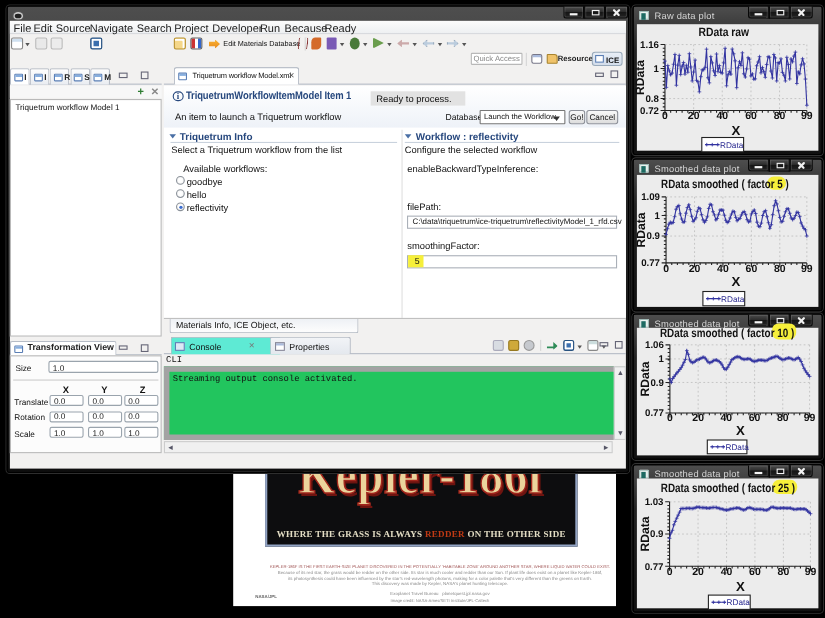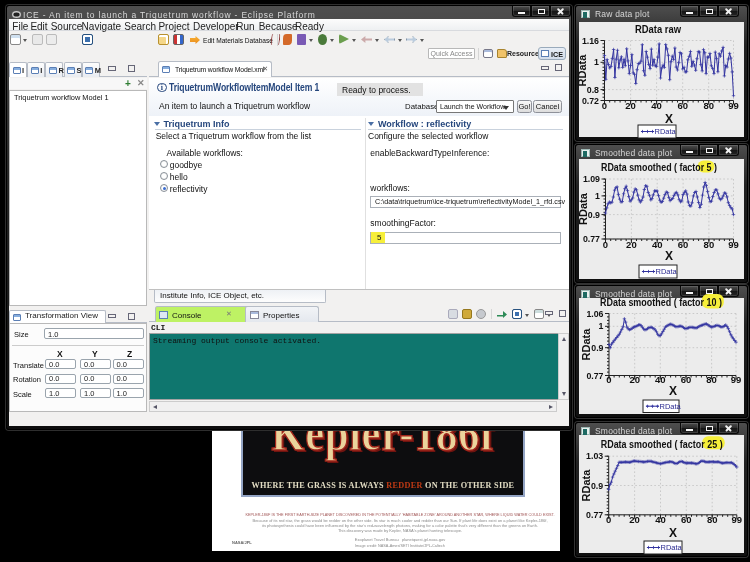--- a/index.html
+++ b/index.html
@@ -66,22 +66,22 @@
 .flab{position:absolute;font-size:8.5px;color:#111}
 .fin{position:absolute;left:225px;width:192px;height:12px;background:#fff;border:1px solid #aab0b8;font-size:8px;color:#111;line-height:10px;padding-left:4px;white-space:nowrap}
 .radio{position:absolute;width:8px;height:8px;border-radius:50%;border:1px solid #8a9199;background:radial-gradient(#fff 40%,#e8e8e8)}
 .radio.sel:before{content:"";position:absolute;left:1.5px;top:1.5px;width:3.5px;height:3.5px;border-radius:50%;background:#3a6cd0}
 
 #bottab{position:absolute;left:140px;top:270px;width:420px;height:14px;border-top:1px solid #c0c0c0}
 #bottabin{position:absolute;left:5px;top:0px;height:13px;border:1px solid #b6bcc6;border-top:none;border-radius:0 0 2px 2px;background:linear-gradient(#eef1f5,#fdfdfd);font-size:8px;color:#111;padding:1px 5px 0 5px}
 #cons{position:absolute;left:140px;top:287px;width:420px;height:104px}
 #constabs{position:absolute;left:0;right:0;top:0;height:16px;border-bottom:1px solid #b6bcc6}
 .ctab{position:absolute;top:0;height:16px;border:1px solid #b6bcc6;border-bottom:none;border-radius:2.5px 2.5px 0 0;font-size:8px;color:#111}
-#cli{position:absolute;left:2px;top:17px;font-size:8px;font-weight:bold;color:#111;font-family:"Liberation Mono",monospace}
-#ctext{position:absolute;left:0px;right:0px;top:27px;height:67px;background:#0f766e;border:1px solid #a3a3a3;font-family:"Liberation Mono",monospace;font-size:8px;color:#111;padding:2px 3px}
+#cli{position:absolute;left:2px;top:17px;font-size:8px;font-weight:normal;color:#111;font-family:"Liberation Mono",monospace}
+#ctext{position:absolute;left:0px;right:0px;top:27px;height:67px;background:#22c55e;border:5px solid #a3a3a3;font-family:"Liberation Mono",monospace;font-size:8px;color:#111;padding:2px 3px}
 .sbv{position:absolute;right:0px;top:27px;width:11px;height:67px;background:#f0f0f0;border:1px solid #ccc}
 .sbh{position:absolute;left:0;right:12px;top:95px;height:11px;background:#f0f0f0;border:1px solid #ccc}
 .arr{position:absolute;width:0;height:0}
 
 #poster{position:absolute;left:212px;top:417px;width:348px;height:134px;background:#fff}
 #pimg{position:absolute;left:29px;top:-20px;width:284px;height:100px;background:#0d0d0f;border:2px solid #93a4c4;overflow:hidden}
 #kepler{position:absolute;left:0;right:0;top:9px;text-align:center;font-family:"Liberation Serif",serif;font-weight:bold;font-size:43px;color:#ebd49c;letter-spacing:0.5px;-webkit-text-stroke:1.2px #a1251b;white-space:nowrap;transform:scaleY(1.18);text-shadow:2px 2px 0 #6e1410}
 #grass{position:absolute;left:0;right:0;top:82px;text-align:center;font-family:"Liberation Serif",serif;font-weight:bold;font-size:8.2px;color:#e3ddc4;letter-spacing:.3px;white-space:nowrap}
 .tiny{position:absolute;left:28px;right:0;text-align:center;font-size:4px;color:#8a8a8a;letter-spacing:0;white-space:nowrap}
 </style></head>
@@ -96,21 +96,20 @@
   <div class="tiny" style="top:101px">Because of its red star, the grass would be redder on the other side. Its star is much cooler and redder than our Sun. If plant life does exist on a planet like Kepler-186f,</div>
   <div class="tiny" style="top:106px">its photosynthesis could have been influenced by the star's red-wavelength photons, making for a color palette that's very different than the greens on Earth.</div>
   <div class="tiny" style="top:110.5px">This discovery was made by Kepler, NASA's planet hunting telescope.</div>
   <div class="tiny" style="top:120px">Exoplanet Travel Bureau &nbsp; planetquest.jpl.nasa.gov</div>
   <div class="tiny" style="top:127px;font-size:3.8px">Image credit: NASA-Ames/SETI Institute/JPL-Caltech</div>
   <div style="position:absolute;left:20px;top:123px;font-size:4px;font-weight:bold;color:#666">NASA/JPL</div>
 </div>
 
 <div id="ew">
   <div id="ewicon"></div>
-  <span class="ptitle">ICE - An item to launch a Triquetrum workflow - Eclipse Platform</span>
   <div class="wbtns" style="right:0px">
     <div class="wb">
         <div class="g-min"></div>
       </div>
       <div class="wb">
         <div class="g-max"></div>
       </div>
       <div class="wb wbc">
         <span class="g-x"></span>
       </div>
@@ -197,21 +196,21 @@
   </div>
   <div id="sblist">
           <div style="padding:2px 0 0 4px">Triquetrum workflow Model 1</div>
         </div>
 </div>
 
 <div id="tv">
   <div class="tabrow" style="height:13px">
     <div class="vtab act" style="left:0;width:97px;height:13px">
             <div class="wicon" style="top:2.5px"></div>
-            <span class="vletter" style="font-weight:normal;font-size:8px;left:15px;top:0">Transformation View</span>
+            <span class="vletter" style="font-weight:bold;font-size:8px;left:15px;top:0">Transformation View</span>
           </div>
     <div style="position:absolute;right:31px;top:4px;width:8px;height:4px;border:1px solid #667"></div>
     <div style="position:absolute;right:12px;top:3px;width:7px;height:7px;border:1px solid #667"></div>
   </div>
   <div id="tvbody">
     <span class="tlab" style="left:4px;top:6px">Size</span>
     <div class="tin" style="left:34px;top:4px;width:100px;height:11px;line-height:10px">1.0</div>
     <div style="position:absolute;left:2px;right:2px;top:21px;height:1px;background:#ccc"></div>
     <span class="thead" style="left:47px;top:25px">X</span>
           <span class="thead" style="left:82px;top:25px">Y</span>
@@ -263,34 +262,34 @@
           <span class="flab" style="left:20.7px;top:81.5px">goodbye</span>
     <div class="radio" style="left:11.4px;top:93.8px"></div>
           <span class="flab" style="left:20.7px;top:93.8px">hello</span>
     <div class="radio sel" style="left:11.4px;top:106px"></div>
           <span class="flab" style="left:20.7px;top:106px">reflectivity</span>
 
     <div class="sechead" style="left:229px;top:41px">Workflow : reflectivity</div>
     <div class="secline" style="left:219px;top:50.5px;width:195px"></div>
     <span class="flab" style="left:219px;top:52.5px">Configure the selected workflow</span>
     <span class="flab" style="left:221.3px;top:70px">enableBackwardTypeInference:</span>
-    <span class="flab" style="left:221.3px;top:105px">workflows:</span>
+    <span class="flab" style="left:221.3px;top:105px">filePath:</span>
     <div class="fin" style="left:221px;top:117.7px;width:191px;font-size:7.2px">C:\data\triquetrum\ice-triquetrum\reflectivityModel_1_rfd.csv</div>
     <span class="flab" style="left:221.3px;top:139.7px">smoothingFactor:</span>
     <div class="fin" style="left:221px;top:154.4px;width:191px"><span style="background:#f6ef3a;margin-left:-4px;padding:1px 4px 1px 6px">5</span></div>
   </div>
 </div>
 
 <div id="bottab">
-        <div id="bottabin" style="width:172px">Institute Info, ICE Object, etc.</div>
+        <div id="bottabin" style="width:172px">Materials Info, ICE Object, etc.</div>
       </div>
 
 <div id="cons">
   <div id="constabs">
-    <div class="ctab" style="left:6px;width:100px;background:#bef264">
+    <div class="ctab" style="left:6px;width:100px;background:#5eead4">
             <div style="position:absolute;left:3px;top:4px;width:9px;height:8px;background:#dde8f4;border:1px solid #5b7fb5"></div>
             <span style="position:absolute;left:16px;top:3.5px">Console</span>
             <span style="position:absolute;left:70px;top:3px;color:#777;font-size:7px">✕</span>
           </div>
     <div class="ctab" style="left:96px;width:74px;background:linear-gradient(#f2f4f7,#e4e8ee)">
             <div style="position:absolute;left:4px;top:4px;width:9px;height:8px;background:#fff;border:1px solid #889;box-shadow:inset 0 2px 0 #abd"></div>
             <span style="position:absolute;left:17px;top:3.5px">Properties</span>
           </div>
     <div class="ticon" style="left:299px;top:3px;width:10px;height:10px;background:#d8dce2;border:1px solid #aab"></div>
     <div class="ticon" style="left:313px;top:3px;width:10px;height:10px;background:#cfa93a;border:1px solid #96781e"></div>

